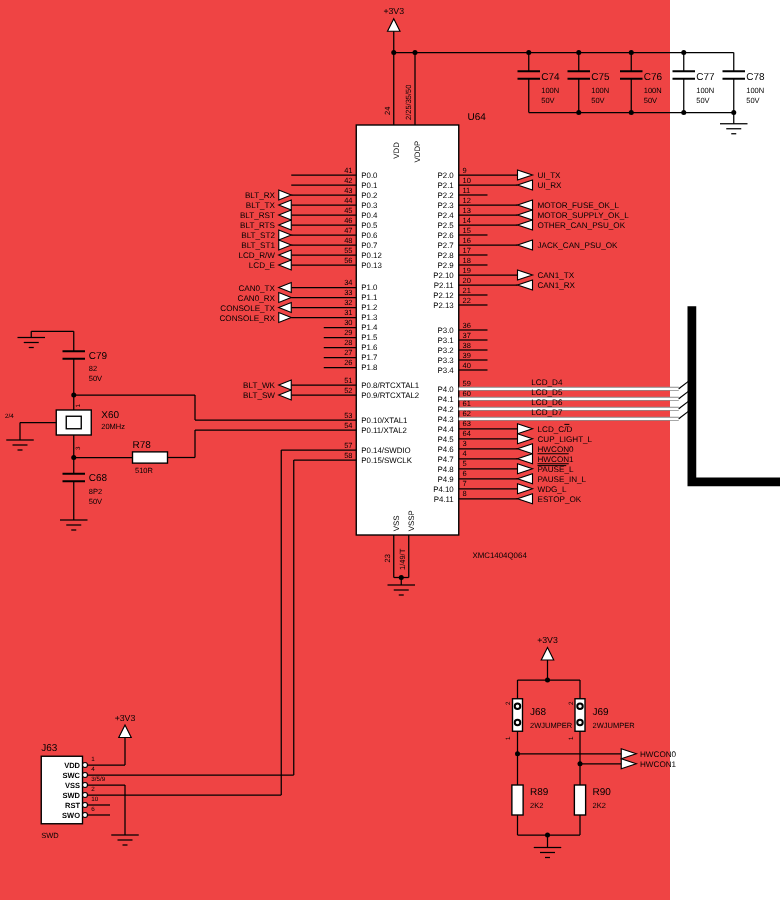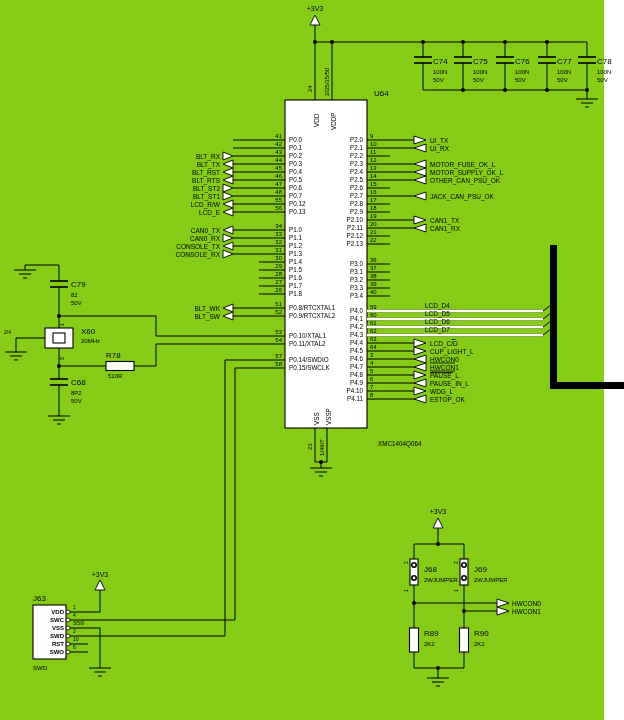--- a/index.html
+++ b/index.html
@@ -1,16 +1,16 @@
 <!DOCTYPE html>
 <html><head>
 <meta charset="utf-8">
 <style>
   html,body{margin:0;padding:0;background:#fff;}
-  #stage{width:604px;height:720px;position:relative;background:#84cc16;}
+  #stage{width:536px;height:720px;position:relative;background:#ef4444;}
   svg{display:block;}
   text{font-family:"Liberation Sans","DejaVu Sans",sans-serif;fill:#000;}
   .w{stroke:#000;stroke-width:1;fill:none;}
   .cap{stroke:#000;stroke-width:1.6;fill:none;}
   .box{fill:#fff;stroke:#000;stroke-width:1.1;}
   .arr{fill:#fff;stroke:#000;stroke-width:0.9;stroke-linejoin:miter;}
   .bw{stroke:#8a8a8a;stroke-width:3.2;fill:none;}
   .bwc{stroke:#fff;stroke-width:1.8;fill:none;}
   .bus{stroke:#000;stroke-width:7;fill:none;}
   .dec{stroke:#000;stroke-width:0.8;}

